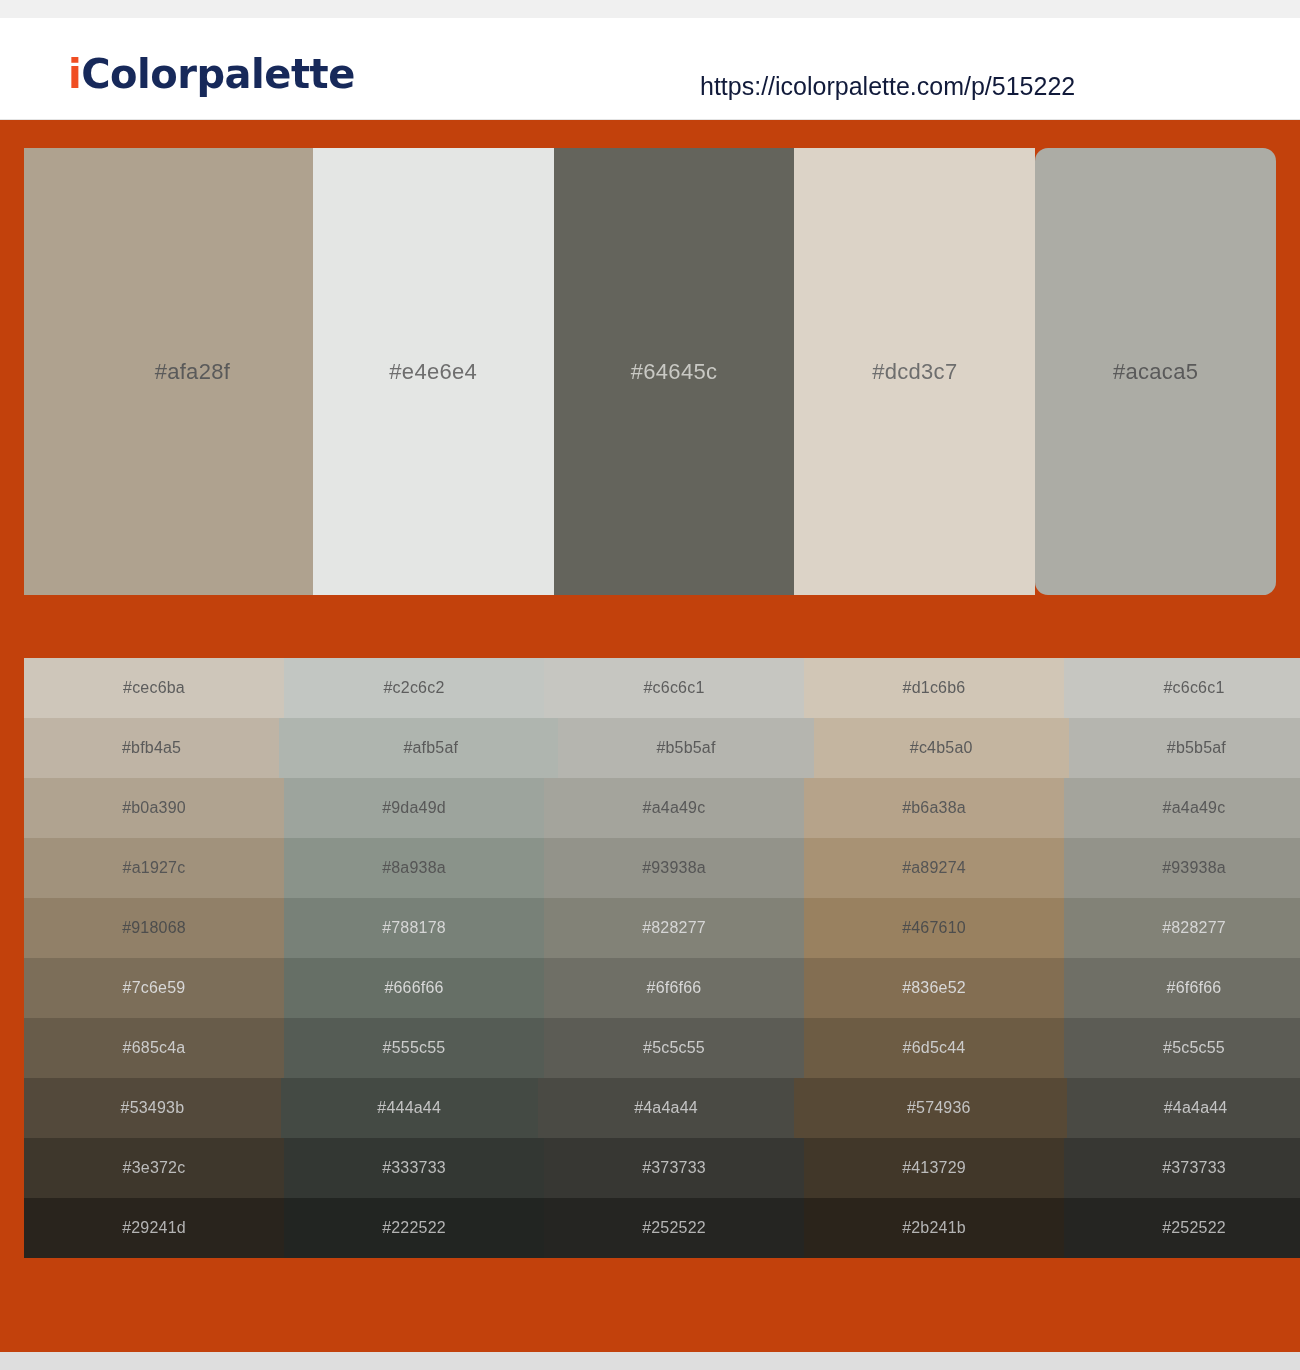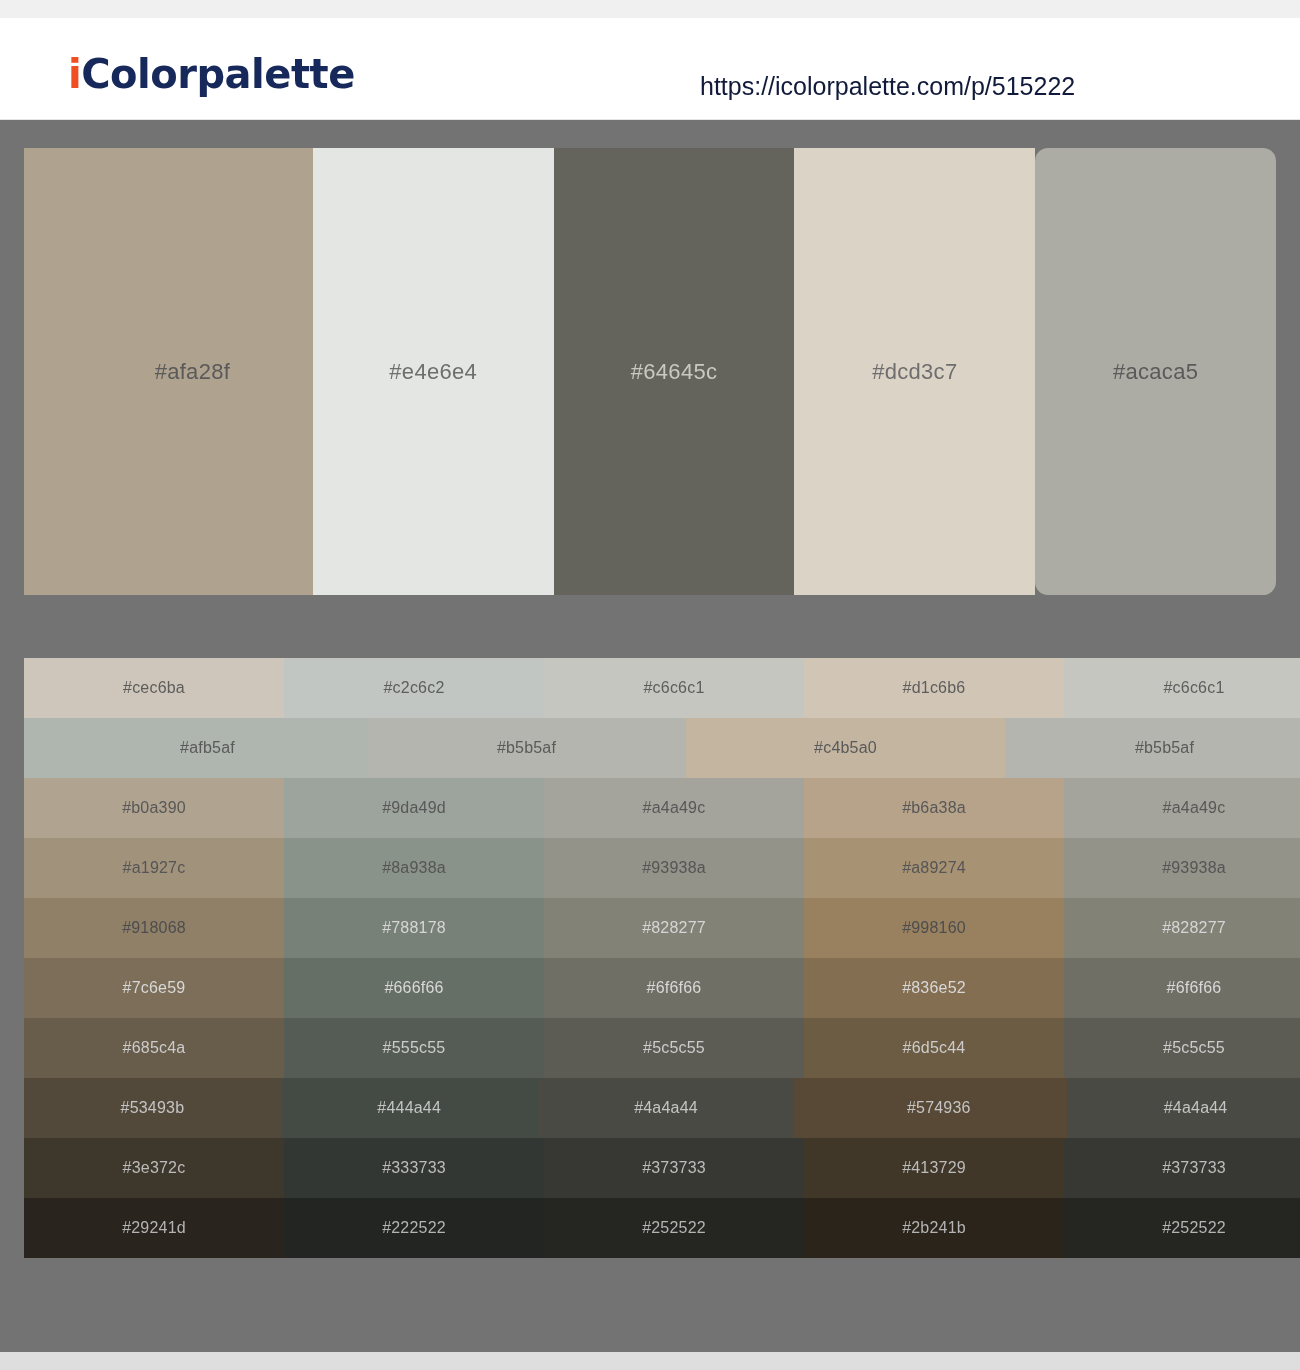--- a/index.html
+++ b/index.html
@@ -4,21 +4,21 @@
 <style>
   * { box-sizing: border-box; margin: 0; padding: 0; }
   html, body {
     width: 1300px;
     height: 1370px;
     background: #ffffff;
     font-family: "Liberation Sans", sans-serif;
     overflow: hidden;
   }
 
-  .page { position: relative; width: 1300px; height: 1370px; background:#737373; }
+  .page { position: relative; width: 1300px; height: 1370px; background:#c2410c; }
 
   
   .top-band {
     position: absolute; top: 0; left: 0;
     width: 1300px; height: 18px;
     background: #f0f0f0;
   }
 
   
   .header {
@@ -144,20 +144,21 @@
 
   <div class="shade-grid">
       <div class="shade-row">
         <div class="shade-cell" style="background: rgb(206, 198, 186); color: rgb(93, 93, 93);">#cec6ba</div>
         <div class="shade-cell" style="background: rgb(194, 198, 194); color: rgb(93, 93, 93);">#c2c6c2</div>
         <div class="shade-cell" style="background: rgb(198, 198, 193); color: rgb(93, 93, 93);">#c6c6c1</div>
         <div class="shade-cell" style="background: rgb(209, 198, 182); color: rgb(93, 93, 93);">#d1c6b6</div>
         <div class="shade-cell" style="background: rgb(198, 198, 193); color: rgb(93, 93, 93);">#c6c6c1</div>
       </div>
       <div class="shade-row">
+        <div class="shade-cell" style="background: rgb(191, 180, 165); color: rgb(90, 90, 90);">#bfb4a5</div>
         <div class="shade-cell" style="background: rgb(175, 181, 175); color: rgb(90, 90, 90); padding-left: 24px;">#afb5af</div>
         <div class="shade-cell" style="background: rgb(181, 181, 175); color: rgb(90, 90, 90);">#b5b5af</div>
         <div class="shade-cell" style="background: rgb(196, 181, 160); color: rgb(90, 90, 90);">#c4b5a0</div>
         <div class="shade-cell" style="background: rgb(181, 181, 175); color: rgb(90, 90, 90);">#b5b5af</div>
       </div>
       <div class="shade-row">
         <div class="shade-cell" style="background: rgb(176, 163, 144); color: rgb(88, 88, 88);">#b0a390</div>
         <div class="shade-cell" style="background: rgb(157, 164, 157); color: rgb(88, 88, 88);">#9da49d</div>
         <div class="shade-cell" style="background: rgb(164, 164, 156); color: rgb(88, 88, 88);">#a4a49c</div>
         <div class="shade-cell" style="background: rgb(182, 163, 138); color: rgb(88, 88, 88);">#b6a38a</div>
@@ -167,21 +168,21 @@
         <div class="shade-cell" style="background: rgb(161, 146, 124); color: rgb(85, 85, 85);">#a1927c</div>
         <div class="shade-cell" style="background: rgb(138, 147, 138); color: rgb(85, 85, 85);">#8a938a</div>
         <div class="shade-cell" style="background: rgb(147, 147, 138); color: rgb(85, 85, 85);">#93938a</div>
         <div class="shade-cell" style="background: rgb(168, 146, 116); color: rgb(85, 85, 85);">#a89274</div>
         <div class="shade-cell" style="background: rgb(147, 147, 138); color: rgb(85, 85, 85);">#93938a</div>
       </div>
       <div class="shade-row">
         <div class="shade-cell" style="background: rgb(145, 128, 104); color: rgb(77, 77, 77);">#918068</div>
         <div class="shade-cell" style="background: rgb(120, 129, 120); color: rgb(214, 214, 214);">#788178</div>
         <div class="shade-cell" style="background: rgb(130, 130, 119); color: rgb(214, 214, 214);">#828277</div>
-        <div class="shade-cell" style="background: rgb(153, 129, 96); color: rgb(77, 77, 77);">#998160</div>
+        <div class="shade-cell" style="background: rgb(153, 129, 96); color: rgb(77, 77, 77);">#467610</div>
         <div class="shade-cell" style="background: rgb(130, 130, 119); color: rgb(214, 214, 214);">#828277</div>
       </div>
       <div class="shade-row">
         <div class="shade-cell" style="background: rgb(124, 110, 89); color: rgb(216, 216, 216);">#7c6e59</div>
         <div class="shade-cell" style="background: rgb(102, 111, 102); color: rgb(216, 216, 216);">#666f66</div>
         <div class="shade-cell" style="background: rgb(111, 111, 102); color: rgb(216, 216, 216);">#6f6f66</div>
         <div class="shade-cell" style="background: rgb(131, 110, 82); color: rgb(216, 216, 216);">#836e52</div>
         <div class="shade-cell" style="background: rgb(111, 111, 102); color: rgb(216, 216, 216);">#6f6f66</div>
       </div>
       <div class="shade-row">

